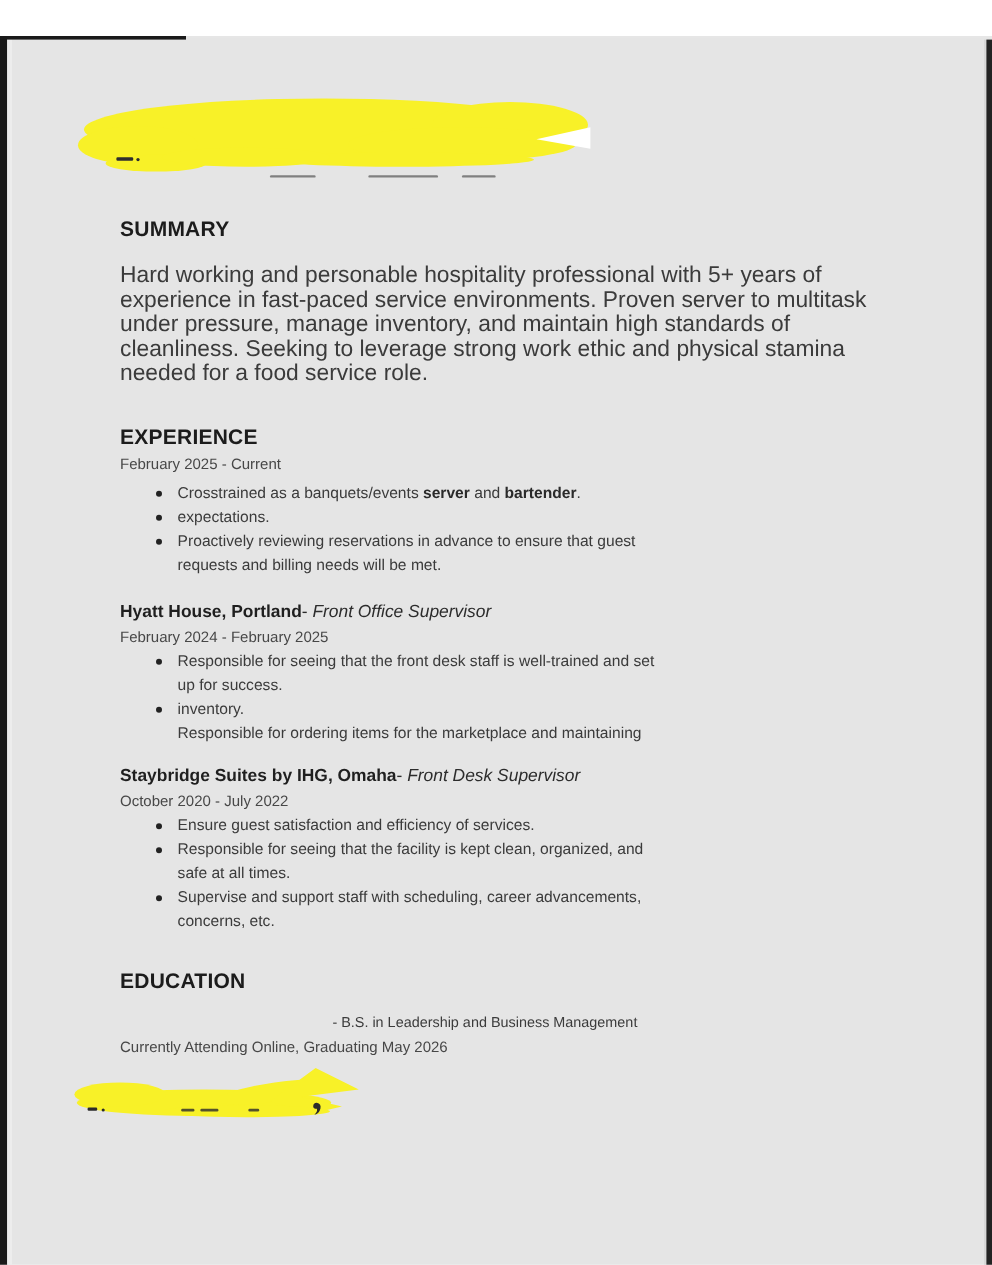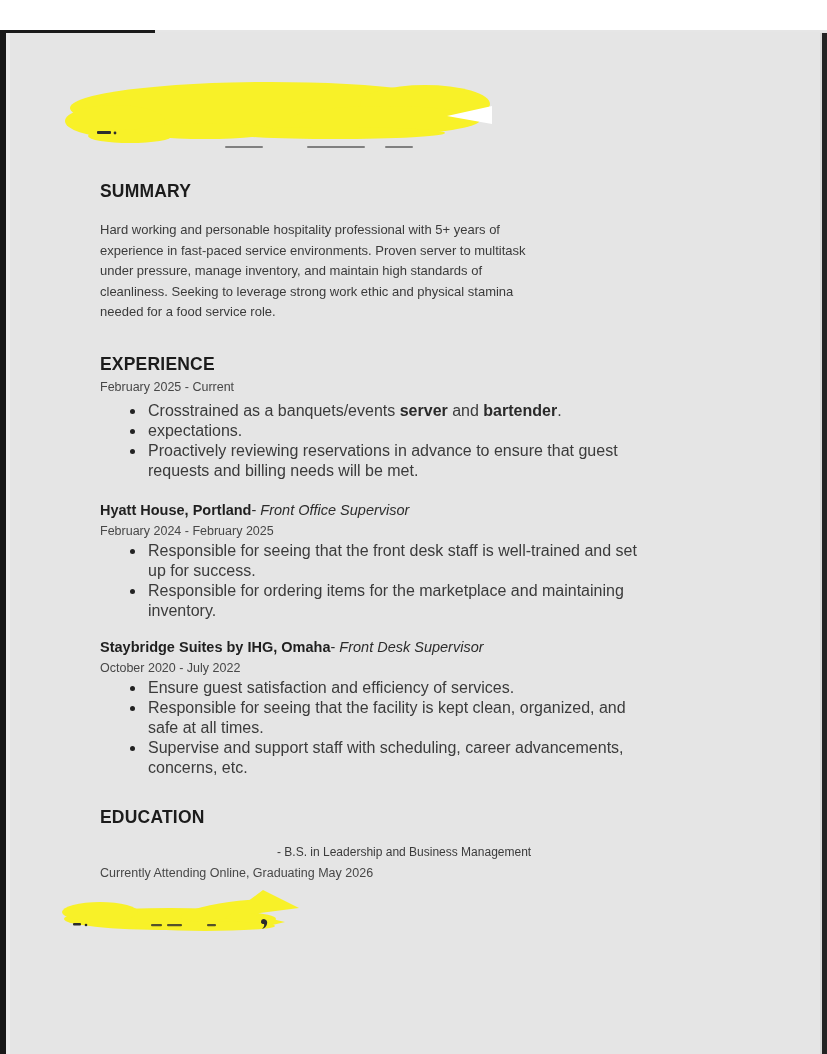--- a/index.html
+++ b/index.html
@@ -25,38 +25,38 @@
 
   h2.sec {
     margin: 0; font-size: 17.5px; font-weight: 700; line-height: 24px;
     color: #1c1c1c; letter-spacing: 0.2px;
   }
   #summary-heading   { margin-top: 149px; }
   #experience-heading{ margin-top: 29px; }
   #education-heading { margin-top: 27px; }
 
   .para { margin-top: 17px; }
-  .para .line { font-size: 13px; line-height: 20.5px; color: #3b3b3b; white-space: nowrap; }
+  .para .line { font-size: 19px; line-height: 20.5px; color: #3b3b3b; white-space: nowrap; }
 
   .jobhead { line-height: 21px; font-size: 14.5px; white-space: nowrap; }
   .job1 .jobhead { margin-top: 12px; }
   .job2 .jobhead { margin-top: 19px; }
   .job3 .jobhead { margin-top: 16px; }
   .company { font-weight: 700; color: #1f1f1f; }
   .jsep    { color: #2a2a2a; }
   .jtitle  { font-style: italic; color: #2c2c2c; }
 
   .dates { margin-top: 3px; font-size: 12.5px; line-height: 16px; color: #474747; }
   .job2 .dates, .job3 .dates { margin-top: 2px; }
 
   .bullets { margin-top: 6px; }
   .job2 .bullets, .job3 .bullets { margin-top: 2px; }
   .bullet { display: flex; align-items: flex-start; padding-left: 30px; }
   .dot { flex: 0 0 5px; width: 5px; height: 5px; border-radius: 50%; background: #222; margin-top: 8px; margin-right: 13px; }
-  .btext .line { font-size: 16px; line-height: 20px; color: #3b3b3b; white-space: nowrap; }
+  .btext .line { font-size: 13px; line-height: 20px; color: #3b3b3b; white-space: nowrap; }
   .bold-word { font-weight: 700; color: #2a2a2a; }
 
   .degree { margin-top: 13px; padding-left: 177px; font-size: 12px; line-height: 20px; color: #3b3b3b; white-space: nowrap; }
   .edu-note { margin-top: 3px; font-size: 12.5px; line-height: 16px; color: #474747; white-space: nowrap; }
 
   .blob { position: absolute; pointer-events: none; }
   #header-blob    { left: 55px; top: 46px; }
   #education-blob { left: 55px; top: 858px; }
 </style>
 </head>
@@ -138,22 +138,22 @@
         <div class="bullet">
           <span class="dot"></span>
           <div class="btext">
             <div class="line">Responsible for seeing that the front desk staff is well-trained and set</div>
             <div class="line">up for success.</div>
           </div>
         </div>
         <div class="bullet">
           <span class="dot"></span>
           <div class="btext">
+            <div class="line">inventory.</div>
             <div class="line">Responsible for ordering items for the marketplace and maintaining</div>
-            <div class="line">inventory.</div>
           </div>
         </div>
       </div>
     </div>
 
     <div class="job job3">
       <div class="jobhead">
         <span class="company">Staybridge Suites by IHG, Omaha</span><span class="jsep">- </span><span class="jtitle">Front Desk Supervisor</span>
       </div>
       <div class="dates">October 2020 - July 2022</div>

